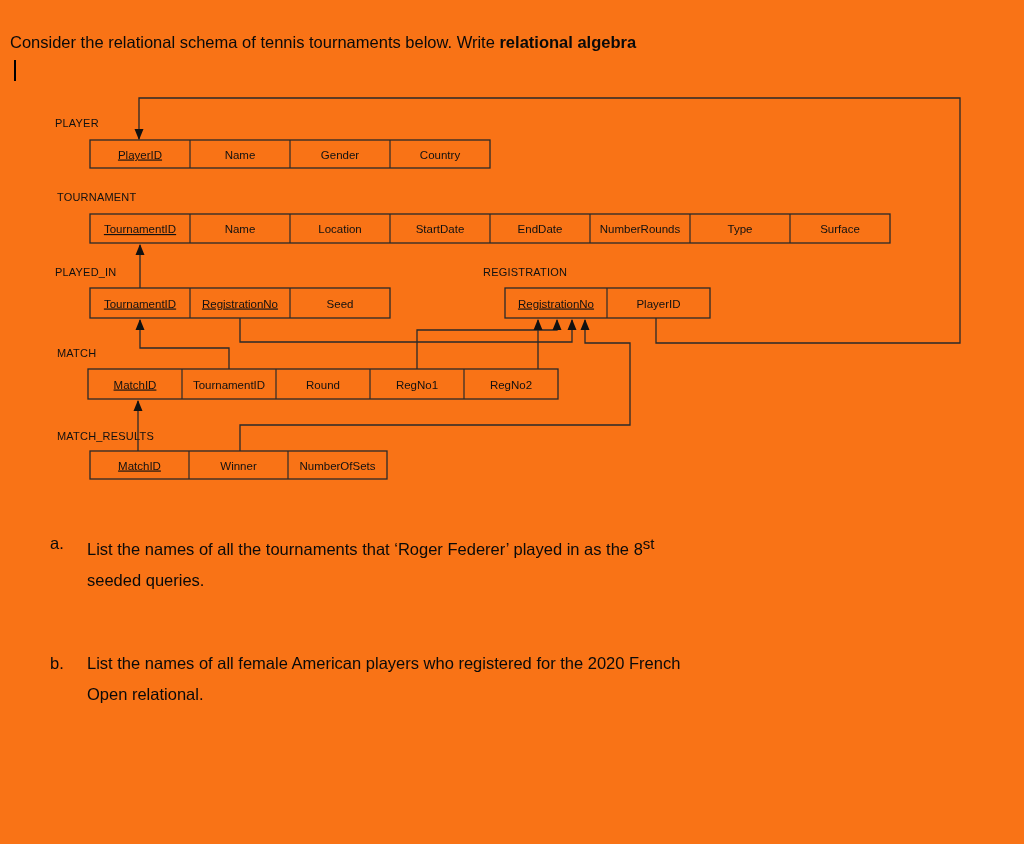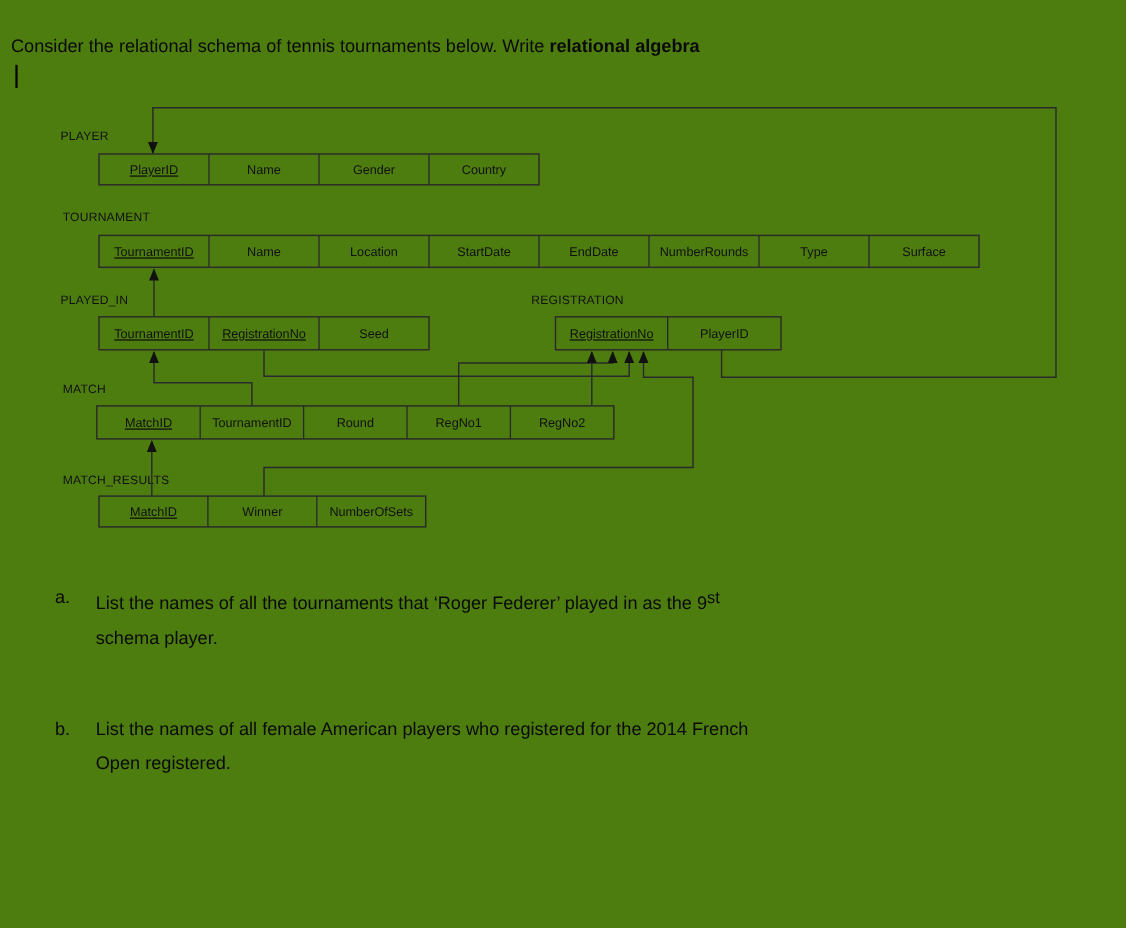--- a/index.html
+++ b/index.html
@@ -1,16 +1,16 @@
 <!DOCTYPE html>
 <html><head>
 <meta charset="utf-8">
 <style>
   html,body{margin:0;padding:0;background:#fff;}
-  #page{position:relative;width:1024px;height:844px;background:#4d7c0f;overflow:hidden;
+  #page{position:relative;width:1024px;height:844px;background:#f97316;overflow:hidden;
         font-family:"Liberation Sans",sans-serif;color:#000;}
   .intro{position:absolute;left:10px;top:28px;font-size:16.5px;line-height:29px;color:#0a0a0a;}
   .intro b{font-weight:bold;}
   .text-cursor{display:inline-block;width:2px;height:21px;background:#000;margin-left:4px;vertical-align:-4px;}
   svg#diagram{position:absolute;left:0;top:0;}
   .tbox{fill:none;stroke:#2a2a2a;stroke-width:1.3;}
   .tline{stroke:#2a2a2a;stroke-width:1.2;}
   .conn{fill:none;stroke:#2a2a2a;stroke-width:1.3;}
   .arrowhead{fill:#111;stroke:none;}
   .tlabel{font-family:"Liberation Sans",sans-serif;font-size:11px;fill:#111;letter-spacing:.2px;}
@@ -130,26 +130,26 @@
       </g>
       <g>
         <polyline points="656,318 656,343 960,343 960,98 139,98 139,139" class="conn"></polyline>
         <polygon points="139,140 134.5,129 143.5,129" class="arrowhead"></polygon>
       </g>
     </svg>
 
   <div class="q" style="top:528px;">
     <span class="q-marker">a.</span>
     <div class="q-body">
-      <div><span>List the names of all the tournaments that ‘Roger Federer’ played in as the 9</span><sup>st</sup></div>
-      <div><span>schema player.</span></div>
+      <div><span>List the names of all the tournaments that ‘Roger Federer’ played in as the 8</span><sup>st</sup></div>
+      <div><span>seeded queries.</span></div>
     </div>
   </div>
 
   <div class="q" style="top:648px;">
     <span class="q-marker">b.</span>
     <div class="q-body">
-      <div><span>List the names of all female American players who registered for the 2014 French</span></div>
-      <div><span>Open registered.</span></div>
+      <div><span>List the names of all female American players who registered for the 2020 French</span></div>
+      <div><span>Open relational.</span></div>
     </div>
   </div>
 
 </div>
 
 </body></html>

